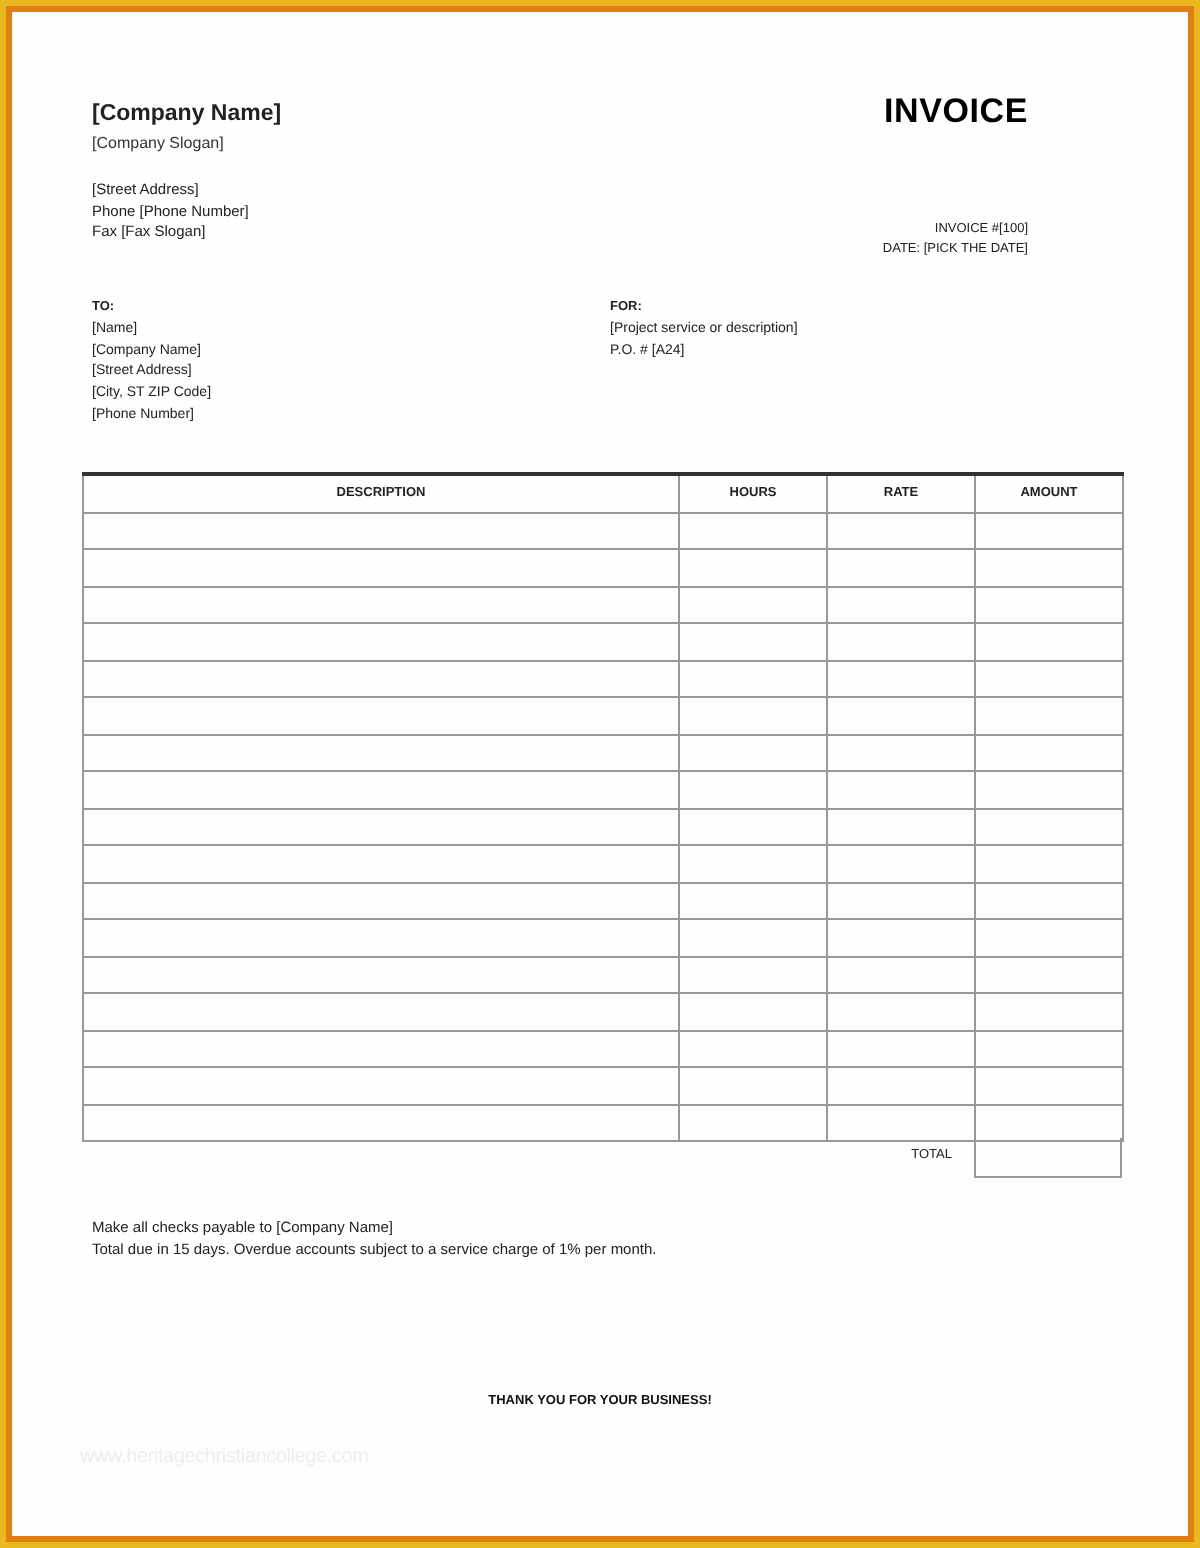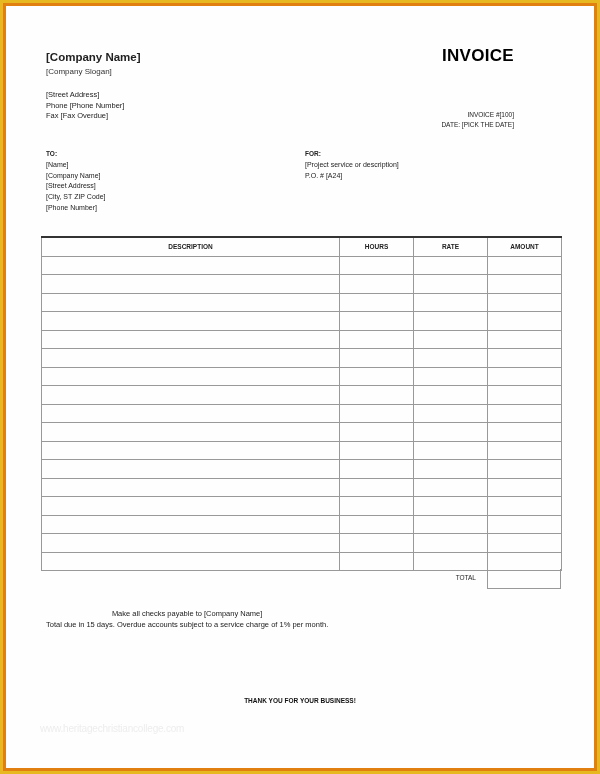--- a/index.html
+++ b/index.html
@@ -24,38 +24,38 @@
     .items-table th { height: 19px; font-size: 6.5px; font-weight: bold; color: #222; text-align: center; border: 1px solid #999; border-top: 2px solid #333; vertical-align: middle; }
     .items-table td { height: 18.5px; border: 1px solid #999; }
     .col-desc { width: 298px; }
     .col-hours { width: 74px; }
     .col-rate { width: 74px; }
     .col-amount { width: 74px; }
 
     .total-label { position: absolute; left: 420px; top: 574px; width: 56px; text-align: right; font-size: 6.5px; color: #222; }
     .total-box { position: absolute; left: 487px; top: 569px; width: 74px; height: 20px; border: 1px solid #999; border-top: none; }
 
-    .terms { position: absolute; left: 46px; top: 609px; font-size: 7.5px; line-height: 10.5px; color: #222; text-align: center; }
+    .terms { position: absolute; left: 46px; top: 609px; font-size: 7.5px; line-height: 10.5px; color: #222; }
     .thanks { position: absolute; left: 0; width: 600px; top: 697px; text-align: center; font-size: 6.5px; font-weight: bold; color: #111; }
     .watermark { position: absolute; left: 40px; top: 723px; font-size: 10px; color: #ededed; letter-spacing: -0.2px; }
   </style>
 </head>
 <body>
 
 <div class="frame-outer"></div>
 <div class="frame-inner"></div>
 
 <div class="page">
 
   <div class="company-name">[Company Name]</div>
   <div class="company-slogan">[Company Slogan]</div>
   <div class="sender-lines">
     <div>[Street Address]</div>
     <div>Phone [Phone Number]</div>
-    <div>Fax  [Fax Overdue]</div>
+    <div>Fax  [Fax Slogan]</div>
   </div>
 
   <div class="invoice-title">INVOICE</div>
   <div class="invoice-meta">
     <div>INVOICE #[100]</div>
     <div>DATE: [PICK THE DATE]</div>
   </div>
 
   <div class="to-block">
     <div class="block-label">TO:</div>

